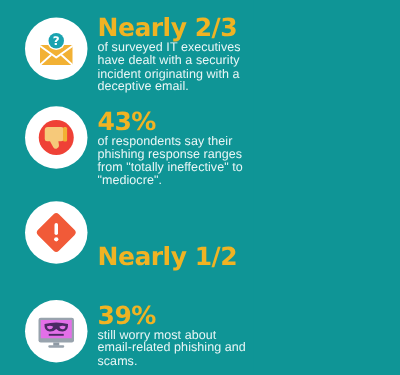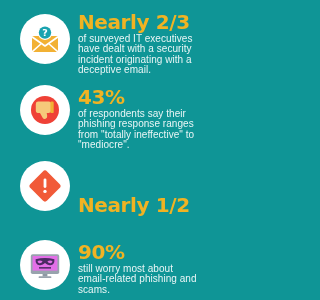--- a/index.html
+++ b/index.html
@@ -154,18 +154,18 @@
           <path d="M9.6 13.2 q9.4 -2.6 18.8 0 q0.4 5.6 -4.0 6.0 q-3.2 0.3 -5.4 -2.1 q-2.2 2.4 -5.4 2.1 q-4.4 -0.4 -4.0 -6.0 z" fill="#4b2a63"></path>
           <path d="M11.6 15.0 q2.6 -0.9 5.0 0.3 q-1.0 2.3 -3.3 2.0 q-1.8 -0.3 -1.7 -2.3 z" fill="#e36fe8"></path>
           <path d="M26.4 15.0 q-2.6 -0.9 -5.0 0.3 q1.0 2.3 3.3 2.0 q1.8 -0.3 1.7 -2.3 z" fill="#e36fe8"></path>
           <rect x="13.0" y="21.1" width="12.0" height="1.5" fill="#4b2a63"></rect>
           <rect x="16.6" y="28.0" width="4.8" height="2.6" fill="#8e99a4"></rect>
           <rect x="12.6" y="30.2" width="12.8" height="1.9" rx="0.9" fill="#98a3ad"></rect>
         </svg>
       </span>
     </div>
     <div class="stat-text">
-      <div class="headline">90%</div>
+      <div class="headline">39%</div>
       <div class="body-text">still worry most about email-related phishing and scams.</div>
     </div>
   </div>
 
 </div>
 
 </body></html>

